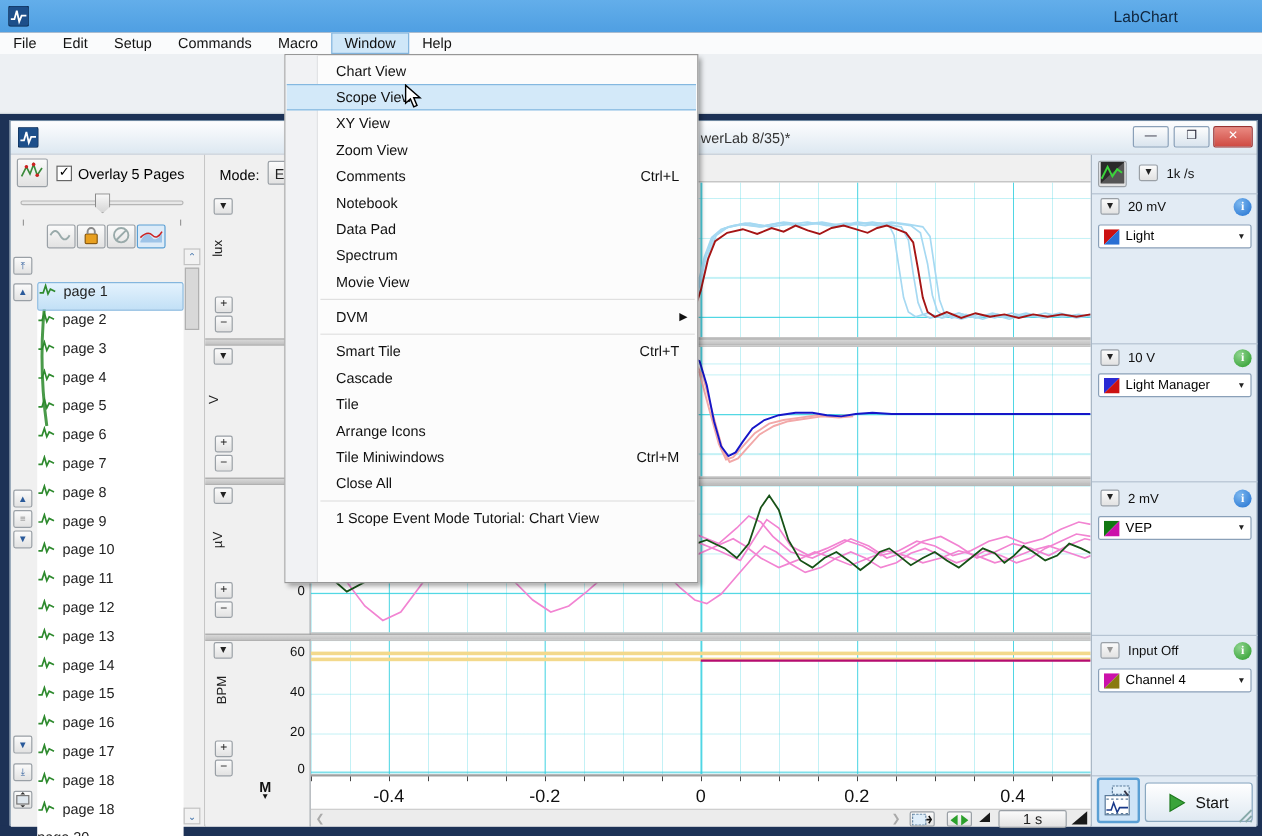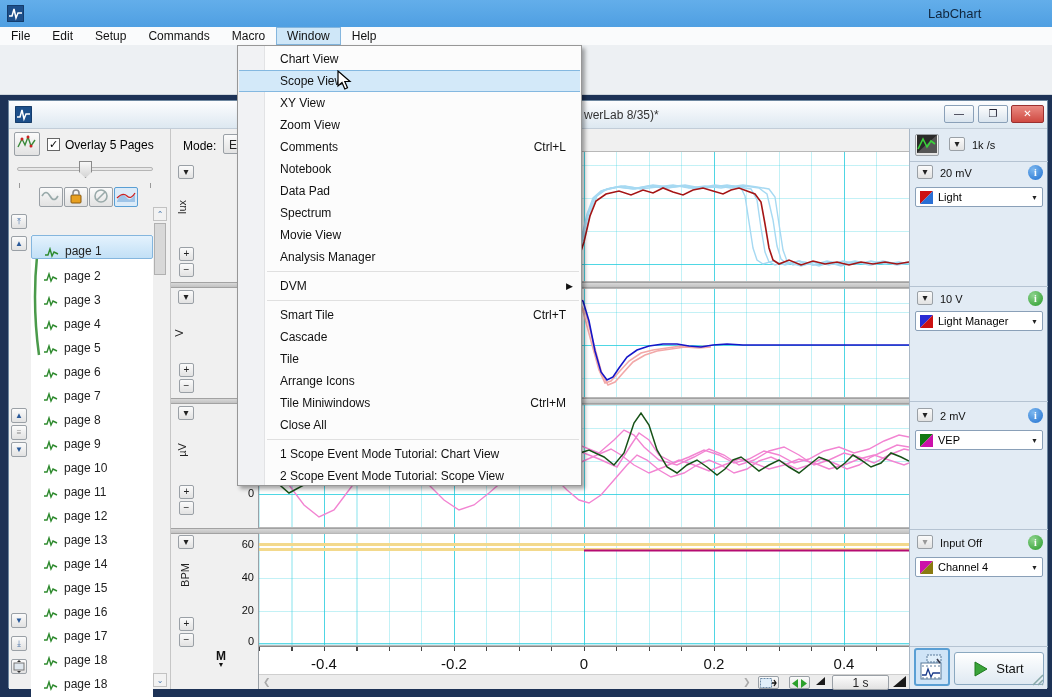--- a/index.html
+++ b/index.html
@@ -30,21 +30,21 @@
   .btn3d { background:linear-gradient(#fbfbfb,#e2e2e2); border:1px solid #9aa0a6; border-radius:2px; text-align:center; color:#222; }
   .btn3d.pressed { background:#dcebf8; border:1px solid #5a9fd4; }
   .tinytxt { font-size:10px; line-height:12px; }
 
   
   .pagespanel { left:0; top:28px; width:162px; height:560px; background:#f0f0f0; border-right:1px solid #c6c6c6; }
   .cb { width:13px; height:13px; background:#fff; border:1px solid #666; font-size:11px; line-height:11px; text-align:center; font-weight:bold; }
   .slidertrack { height:4px; background:#e8e8e8; border:1px solid #b5b5b5; border-radius:2px; }
   .sliderthumb { width:13px; height:17px; background:linear-gradient(#f8f8f8,#d5d5d5); border:1px solid #8a8a8a; clip-path:polygon(0 0,100% 0,100% 65%,50% 100%,0 65%); }
   .pagelist { left:22px; top:106px; width:122px; height:482px; background:#fff; }
-  .page-row { position:relative; height:24px; display:flex; align-items:flex-end; padding-left:12px; color:#222; }
+  .page-row { position:relative; height:24px; display:flex; align-items:flex-start; color:#222; }
   .page-row.selected { background:linear-gradient(#e4f2fd,#c2e0f6); border:1px solid #84b6de; border-radius:2px; }
   .pageicon { margin-right:6px; }
   .vscroll { background:#f2f2f2; border:1px solid #c2c2c2; font-size:8px; color:#4a7ab0; text-align:center; }
   .stripbtn { left:2px; width:16px; height:15px; font-size:8px; line-height:14px; }
 
   
   .axiscol { left:162px; top:28px; width:88px; height:560px; background:#f0f0f0; border-right:1px solid #9aa0a6; }
   .unitlabel { transform:rotate(-90deg); transform-origin:center; color:#222; font-size:11px; white-space:nowrap; }
   .axnum { text-align:right; width:40px; font-size:11px; color:#111; }
   .chsep { left:162px; width:738px; height:6px; background:linear-gradient(#d8d8d8,#c2c2c2); border-top:1px solid #a2a2a2; border-bottom:1px solid #a2a2a2; }
@@ -626,30 +626,28 @@
   <div class="gutter"></div>
   <div class="item"><span>Chart View</span></div>
   <div class="item hl"><span>Scope View</span></div>
   <div class="item"><span>XY View</span></div>
   <div class="item"><span>Zoom View</span></div>
   <div class="item"><span>Comments</span><span class="sc">Ctrl+L</span></div>
   <div class="item"><span>Notebook</span></div>
   <div class="item"><span>Data Pad</span></div>
   <div class="item"><span>Spectrum</span></div>
   <div class="item"><span>Movie View</span></div>
-  <div class="item"><span>Analysis Manager</span></div>
   <div class="msep"></div>
   <div class="item"><span>DVM</span><span class="subarr">▶</span></div>
   <div class="msep"></div>
   <div class="item"><span>Smart Tile</span><span class="sc">Ctrl+T</span></div>
   <div class="item"><span>Cascade</span></div>
   <div class="item"><span>Tile</span></div>
   <div class="item"><span>Arrange Icons</span></div>
   <div class="item"><span>Tile Miniwindows</span><span class="sc">Ctrl+M</span></div>
   <div class="item"><span>Close All</span></div>
   <div class="msep"></div>
   <div class="item"><span>1 Scope Event Mode Tutorial: Chart View</span></div>
-  <div class="item"><span>2 Scope Event Mode Tutorial: Scope View</span></div>
 </div>
 
 <svg class="abs" style="left:337px;top:70px;z-index:1001" width="15" height="21">
   <polygon points="1,1 1,16 5,12.5 7.8,19 10.5,17.8 7.8,11.5 13,11.5" fill="#fff" stroke="#000" stroke-width="1.2"></polygon>
 </svg>
 
 </body></html>

